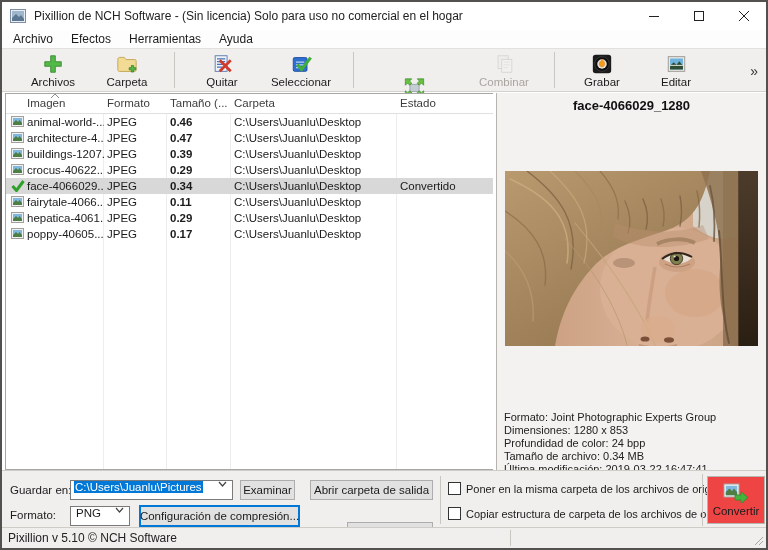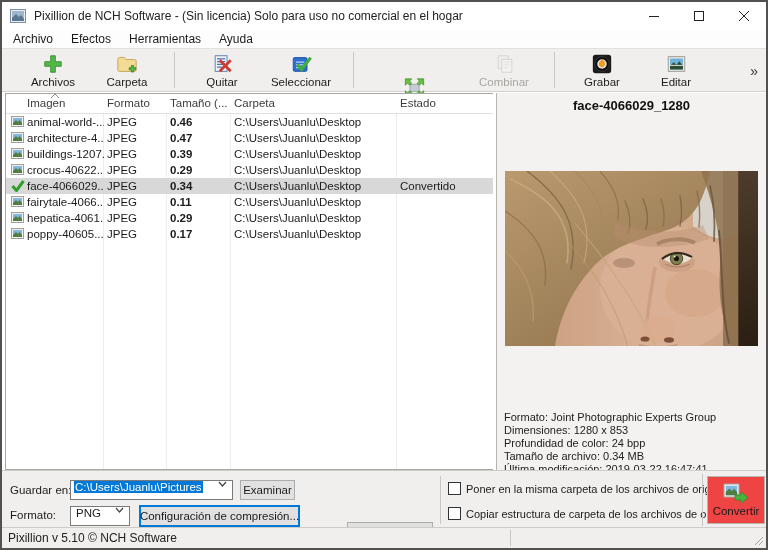--- a/index.html
+++ b/index.html
@@ -393,20 +393,21 @@
 
   <div class="bottom-panel">
     <span class="lbl" style="left:8px; top:13px">Guardar en:</span>
     <div class="combo" style="left:68px; top:9px; width:163px; height:20px">
       <span class="sel-text">C:\Users\Juanlu\Pictures</span>
       <svg class="chev" width="9" height="6" viewBox="0 0 9 6">
           <path d="M1 1l3.5 4L8 1" fill="none" stroke="#444" stroke-width="1.2"></path>
         </svg>
     </div>
     <div class="btn" style="left:238px; top:9px; width:55px; height:20px">Examinar</div>
+    <div class="btn" style="left:308px; top:9px; width:123px; height:20px">Abrir carpeta de salida</div>
 
     <span class="lbl" style="left:8px; top:38px">Formato:</span>
     <div class="combo" style="left:68px; top:35px; width:60px; height:20px">
       <span style="margin-left:5px">PNG</span>
       <svg class="chev" width="9" height="6" viewBox="0 0 9 6">
           <path d="M1 1l3.5 4L8 1" fill="none" stroke="#444" stroke-width="1.2"></path>
         </svg>
     </div>
     <div class="btn focused" style="left:137px; top:34px; width:161px; height:22px">Configuración de compresión...</div>
     <div class="btn" style="left:345px; top:51px; width:86px; height:20px">Efectos...</div>

